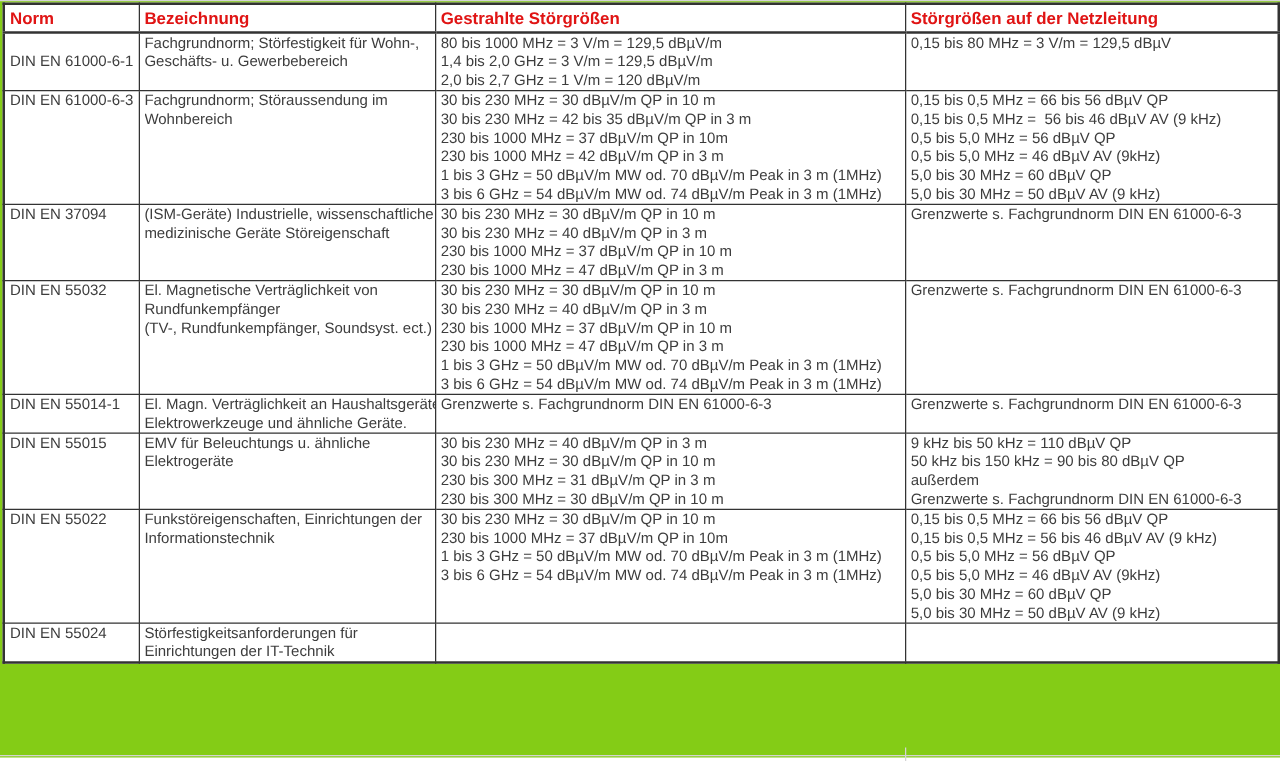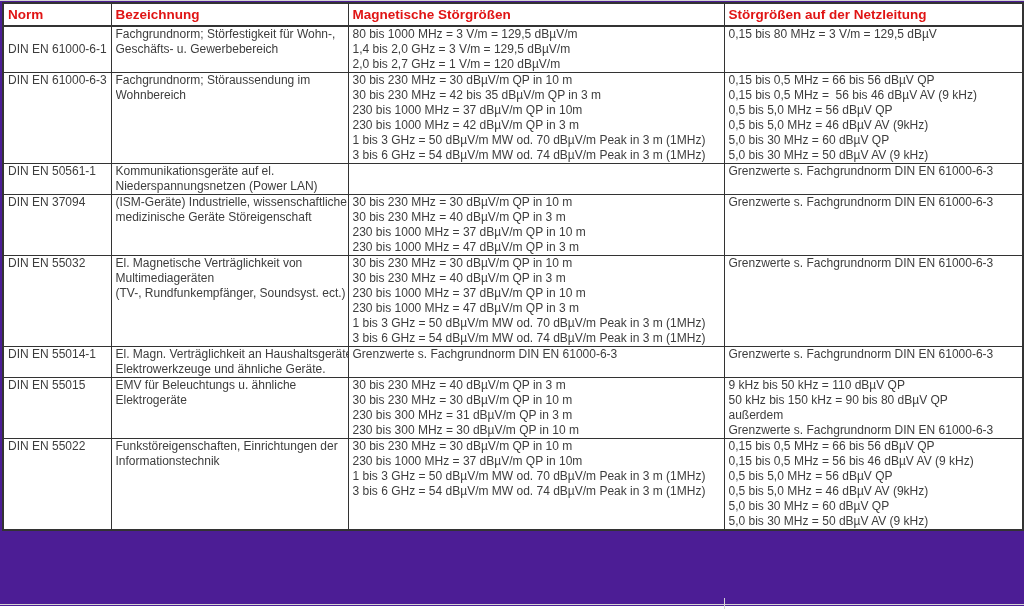--- a/index.html
+++ b/index.html
@@ -3,21 +3,21 @@
 <meta charset="utf-8">
 <style>
   :root{
     --red:#e01414;
     --ink:#3d3d3d;
     --border:#333333;
     --faint:#d4d4d4;
   }
   html,body{margin:0;padding:0;background:#ffffff;}
   body{width:1024px;height:609px;overflow:hidden;font-family:"Liberation Sans",sans-serif;}
-  .screen{position:relative;width:1024px;height:606px;background:#4c1d95;}
+  .screen{position:relative;width:1024px;height:606px;background:#84cc16;}
   .grid-artifact{position:absolute;background:var(--faint);}
   .grid-artifact.top{top:0;left:0;width:1024px;height:1px;}
   .grid-artifact.bottom{top:604px;left:0;width:1024px;height:1px;}
   .grid-artifact.vstub{top:598px;left:724px;width:1px;height:11px;}
   table.emc{
     position:absolute;top:2px;left:2px;width:1020px;
     border-collapse:collapse;table-layout:fixed;
     border:2px solid var(--border);
     background:#ffffff;
   }
@@ -54,21 +54,21 @@
     <colgroup>
       <col class="w-norm">
       <col class="w-bez">
       <col class="w-gest">
       <col class="w-netz">
     </colgroup>
     <thead>
       <tr>
         <th class="col-norm">Norm</th>
         <th class="col-bezeichnung">Bezeichnung</th>
-        <th class="col-gestrahlte">Magnetische Störgrößen</th>
+        <th class="col-gestrahlte">Gestrahlte Störgrößen</th>
         <th class="col-netzleitung">Störgrößen auf der Netzleitung</th>
       </tr>
     </thead>
     <tbody>
         <tr>
           <td class="col-norm">
             <div class="line">DIN EN 61000-6-1</div>
           </td>
           <td class="col-bezeichnung">
             <div class="line">Fachgrundnorm; Störfestigkeit für Wohn-,</div>
@@ -103,33 +103,20 @@
             <div class="line">0,15 bis 0,5 MHz = 66 bis 56 dBµV QP</div>
             <div class="line">0,15 bis 0,5 MHz =  56 bis 46 dBµV AV (9 kHz)</div>
             <div class="line">0,5 bis 5,0 MHz = 56 dBµV QP</div>
             <div class="line">0,5 bis 5,0 MHz = 46 dBµV AV (9kHz)</div>
             <div class="line">5,0 bis 30 MHz = 60 dBµV QP</div>
             <div class="line">5,0 bis 30 MHz = 50 dBµV AV (9 kHz)</div>
           </td>
         </tr>
         <tr>
           <td class="col-norm">
-            <div class="line">DIN EN 50561-1</div>
-          </td>
-          <td class="col-bezeichnung">
-            <div class="line">Kommunikationsgeräte auf el.</div>
-            <div class="line">Niederspannungsnetzen (Power LAN)</div>
-          </td>
-          <td class="col-gestrahlte"></td>
-          <td class="col-netzleitung">
-            <div class="line">Grenzwerte s. Fachgrundnorm DIN EN 61000-6-3</div>
-          </td>
-        </tr>
-        <tr>
-          <td class="col-norm">
             <div class="line">DIN EN 37094</div>
           </td>
           <td class="col-bezeichnung">
             <div class="line">(ISM-Geräte) Industrielle, wissenschaftliche u.</div>
             <div class="line">medizinische Geräte Störeigenschaft</div>
           </td>
           <td class="col-gestrahlte">
             <div class="line">30 bis 230 MHz = 30 dBµV/m QP in 10 m</div>
             <div class="line">30 bis 230 MHz = 40 dBµV/m QP in 3 m</div>
             <div class="line">230 bis 1000 MHz = 37 dBµV/m QP in 10 m</div>
@@ -138,21 +125,21 @@
           <td class="col-netzleitung">
             <div class="line">Grenzwerte s. Fachgrundnorm DIN EN 61000-6-3</div>
           </td>
         </tr>
         <tr>
           <td class="col-norm">
             <div class="line">DIN EN 55032</div>
           </td>
           <td class="col-bezeichnung">
             <div class="line">El. Magnetische Verträglichkeit von</div>
-            <div class="line">Multimediageräten</div>
+            <div class="line">Rundfunkempfänger</div>
             <div class="line">(TV-, Rundfunkempfänger, Soundsyst. ect.)</div>
           </td>
           <td class="col-gestrahlte">
             <div class="line">30 bis 230 MHz = 30 dBµV/m QP in 10 m</div>
             <div class="line">30 bis 230 MHz = 40 dBµV/m QP in 3 m</div>
             <div class="line">230 bis 1000 MHz = 37 dBµV/m QP in 10 m</div>
             <div class="line">230 bis 1000 MHz = 47 dBµV/m QP in 3 m</div>
             <div class="line">1 bis 3 GHz = 50 dBµV/m MW od. 70 dBµV/m Peak in 3 m (1MHz)</div>
             <div class="line">3 bis 6 GHz = 54 dBµV/m MW od. 74 dBµV/m Peak in 3 m (1MHz)</div>
           </td>
@@ -212,18 +199,29 @@
           </td>
           <td class="col-netzleitung">
             <div class="line">0,15 bis 0,5 MHz = 66 bis 56 dBµV QP</div>
             <div class="line">0,15 bis 0,5 MHz = 56 bis 46 dBµV AV (9 kHz)</div>
             <div class="line">0,5 bis 5,0 MHz = 56 dBµV QP</div>
             <div class="line">0,5 bis 5,0 MHz = 46 dBµV AV (9kHz)</div>
             <div class="line">5,0 bis 30 MHz = 60 dBµV QP</div>
             <div class="line">5,0 bis 30 MHz = 50 dBµV AV (9 kHz)</div>
           </td>
         </tr>
+        <tr>
+          <td class="col-norm">
+            <div class="line">DIN EN 55024</div>
+          </td>
+          <td class="col-bezeichnung">
+            <div class="line">Störfestigkeitsanforderungen für</div>
+            <div class="line">Einrichtungen der IT-Technik</div>
+          </td>
+          <td class="col-gestrahlte"></td>
+          <td class="col-netzleitung"></td>
+        </tr>
       </tbody>
   </table>
 
   <div class="grid-artifact bottom"></div>
   <div class="grid-artifact vstub"></div>
 </div>
 
 </body></html>

